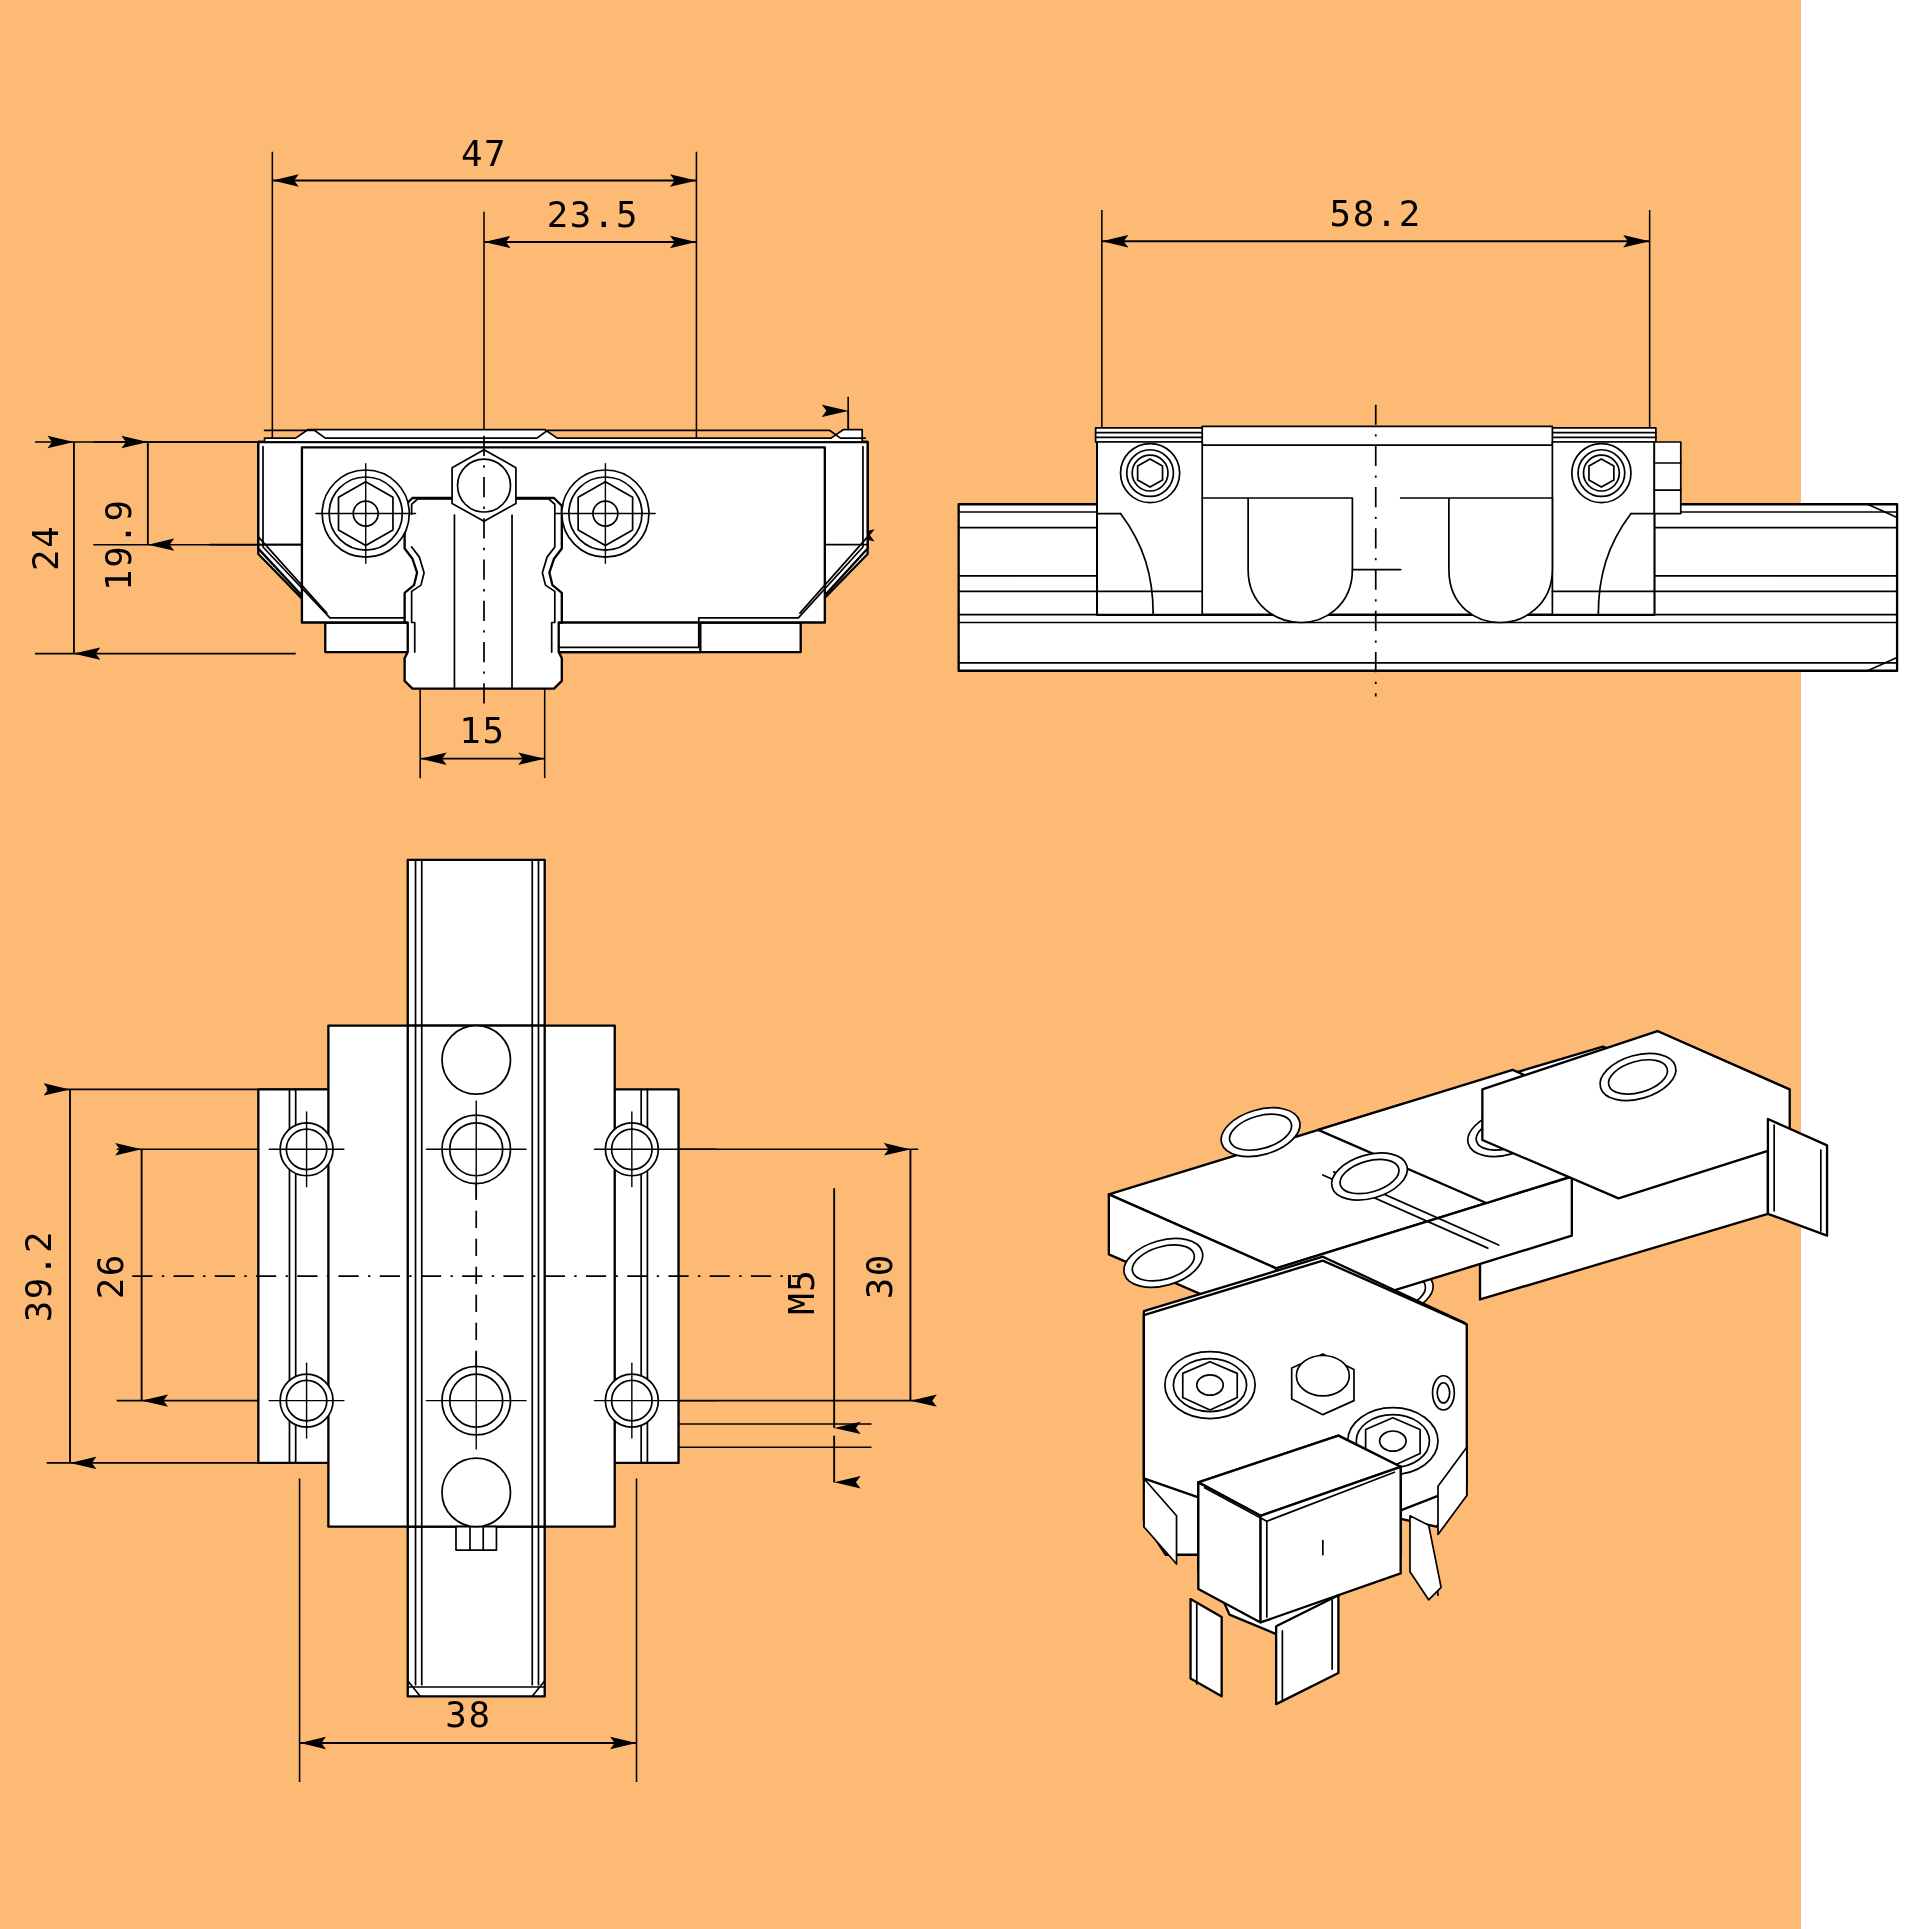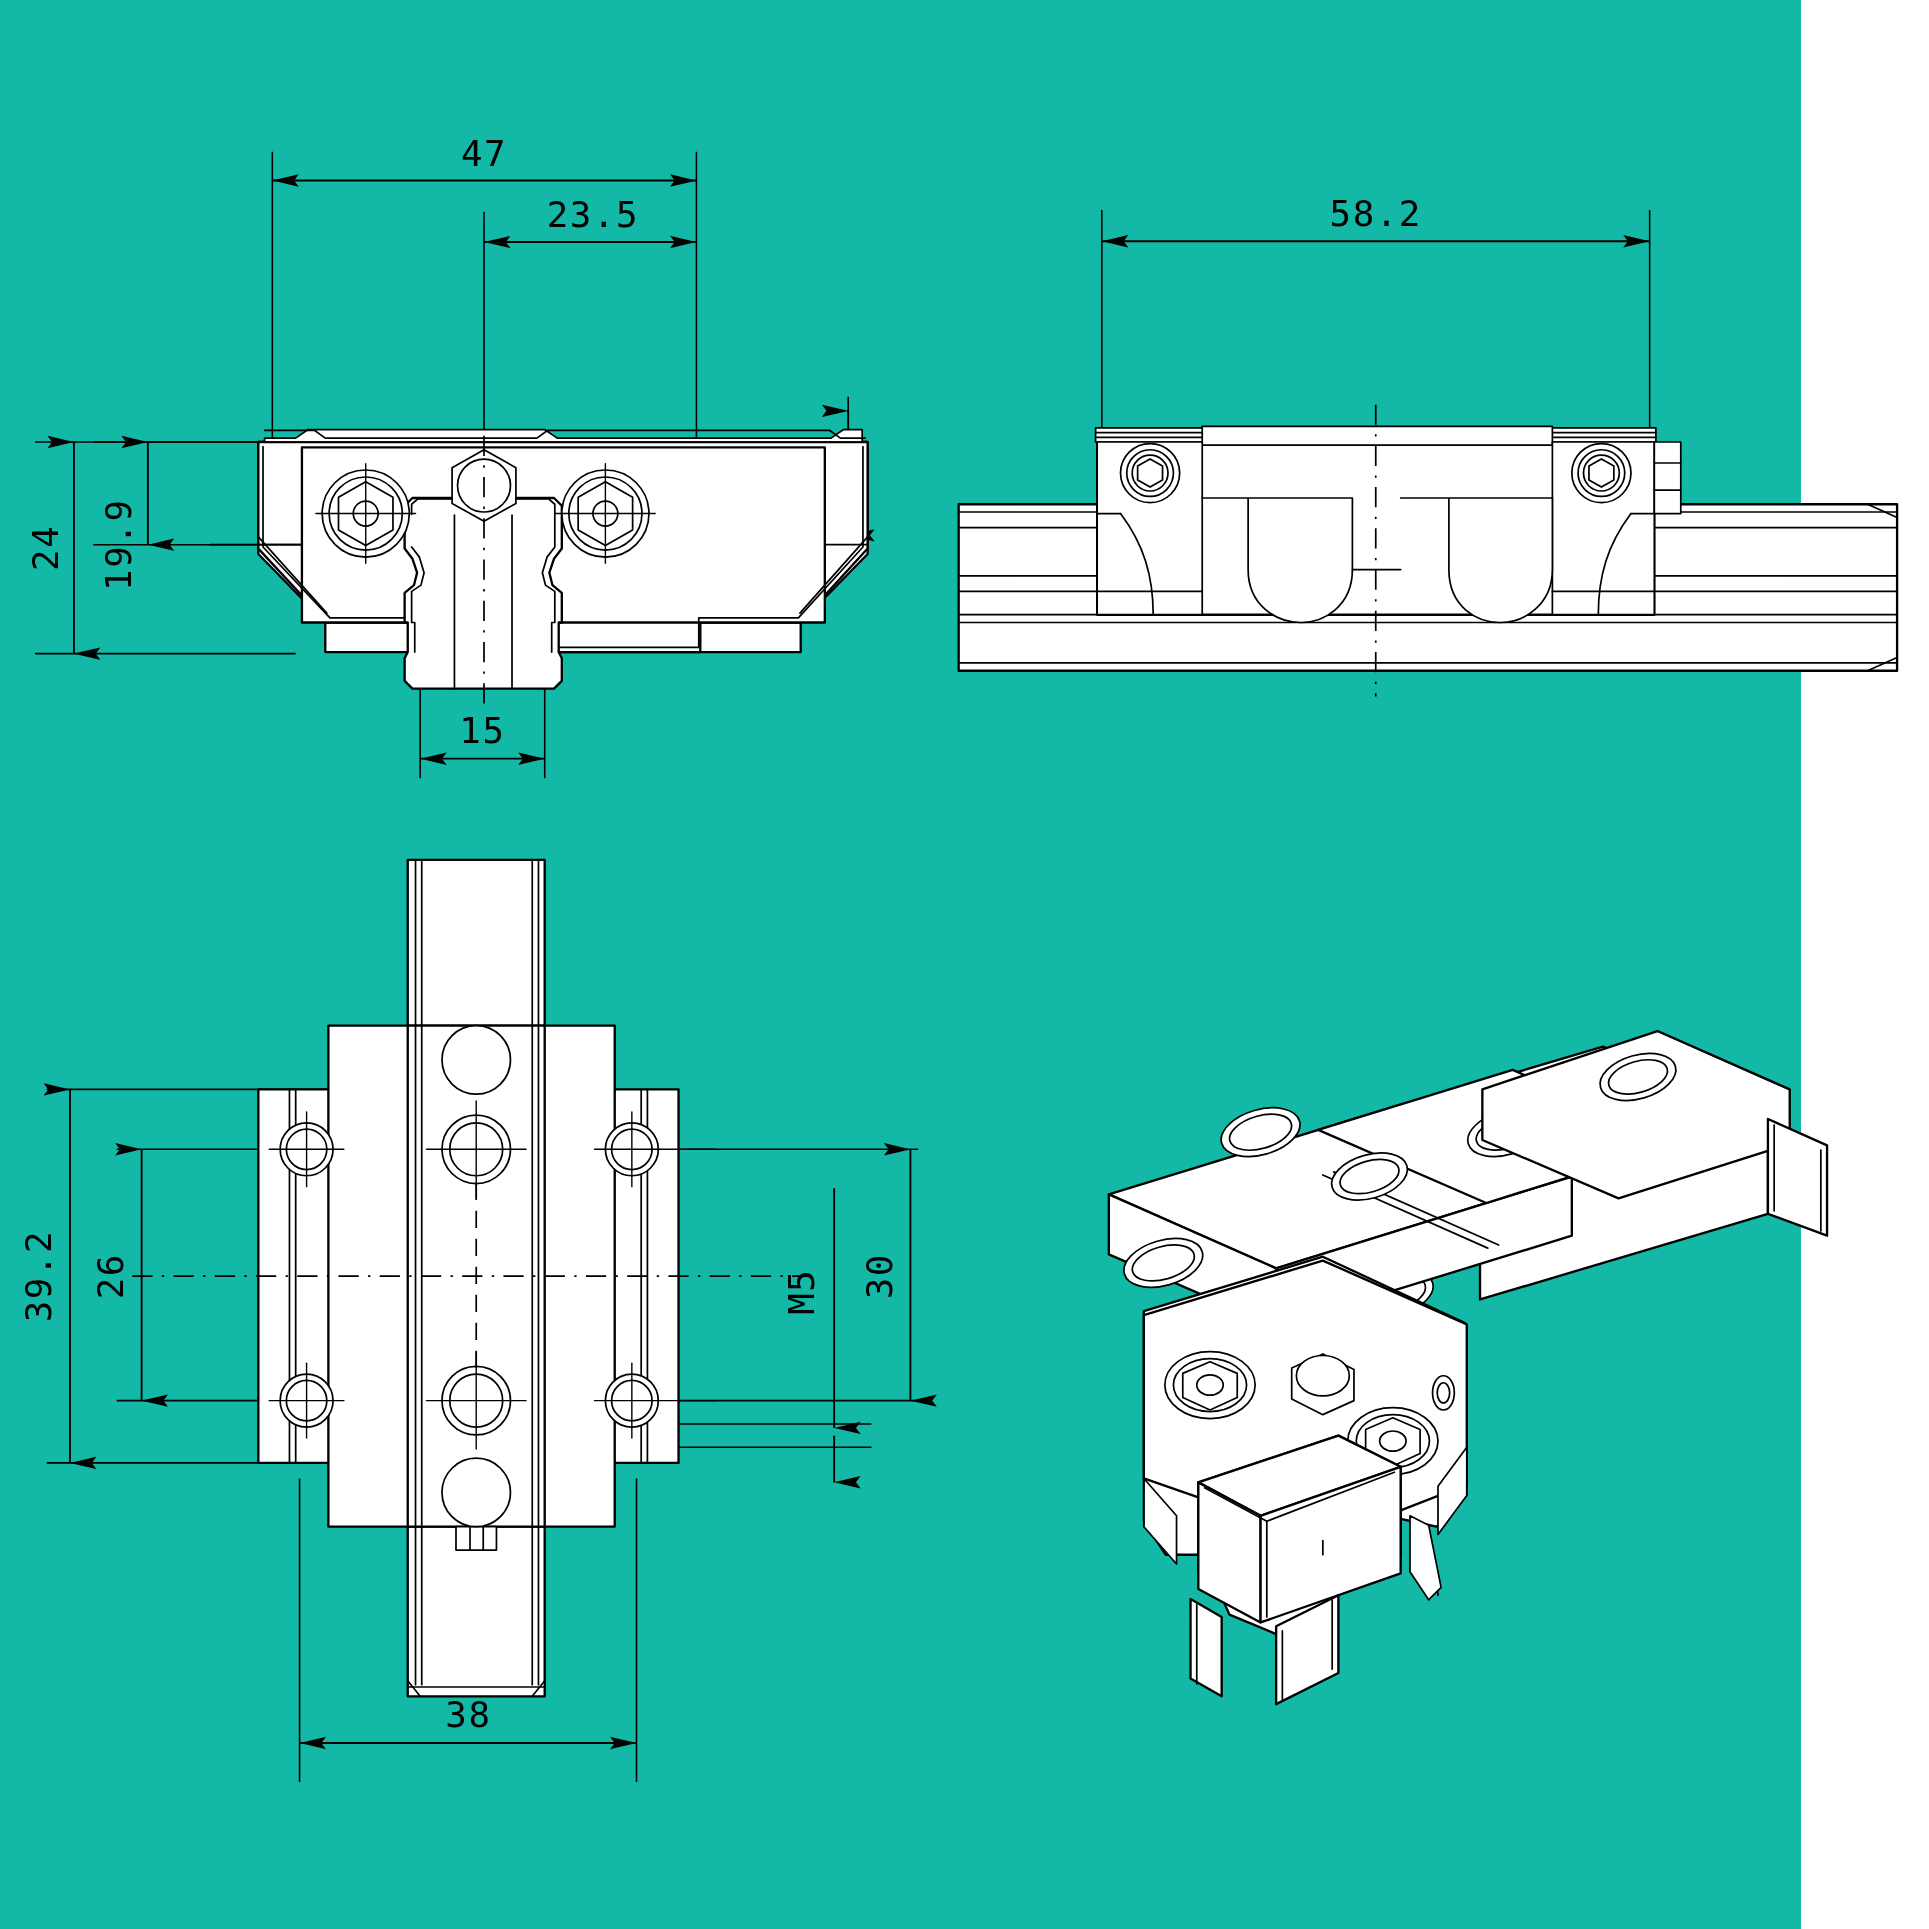--- a/index.html
+++ b/index.html
@@ -1,17 +1,17 @@
 <!DOCTYPE html>
 <html style="font-size:12.5px"><head>
 <meta charset="utf-8">
 <style>
   html,body{margin:0;padding:0;background:#ffffff;}
   body{width:1929px;height:1929px;font-family:"Liberation Sans",sans-serif;overflow:hidden;}
-  #sheet{position:relative;width:1801px;height:1929px;background:#14b8a6;}
+  #sheet{position:relative;width:1801px;height:1929px;background:#fdba74;}
   svg{display:block;}
   .thin{fill:none;stroke:#000;stroke-width:2.2;stroke-linecap:round;stroke-linejoin:round;}
   .hair{fill:none;stroke:#000;stroke-width:1.8;stroke-linecap:round;}
   .ext{fill:none;stroke:#000;stroke-width:2.0;}
   .dim{fill:none;stroke:#000;stroke-width:2.4;}
   .cl{fill:none;stroke:#000;stroke-width:2.2;stroke-dasharray:26 12 3 12;}
   .cl2{fill:none;stroke:#000;stroke-width:2.2;stroke-dasharray:22 14;}
   .wht{fill:#fff;stroke:#000;stroke-width:3;stroke-linejoin:round;}
   .wht2{fill:#fff;stroke:#000;stroke-width:2.2;stroke-linejoin:round;}
   .arw{fill:#000;stroke:none;}

